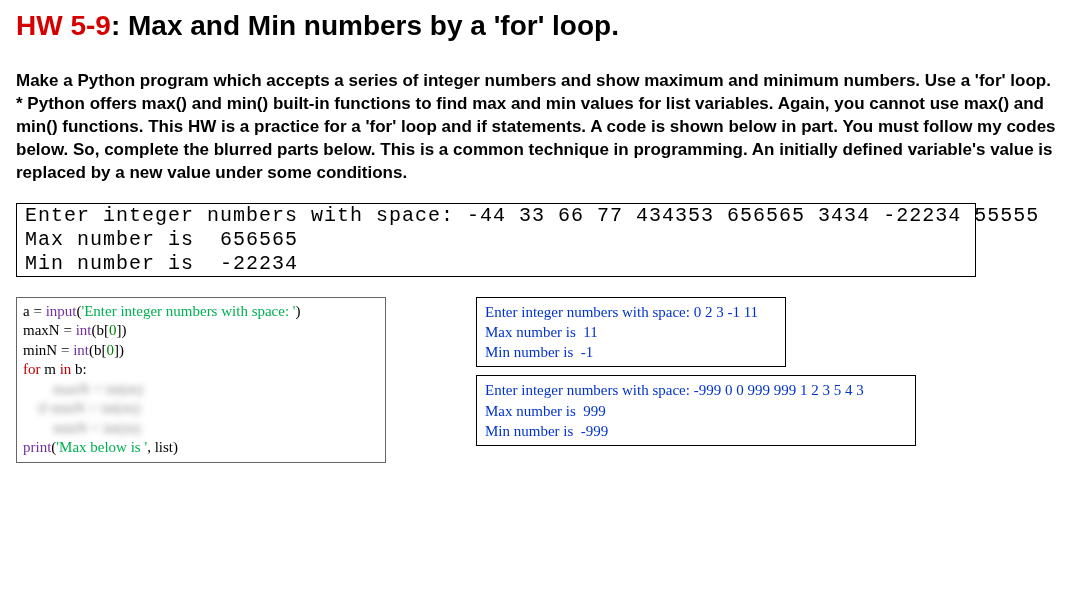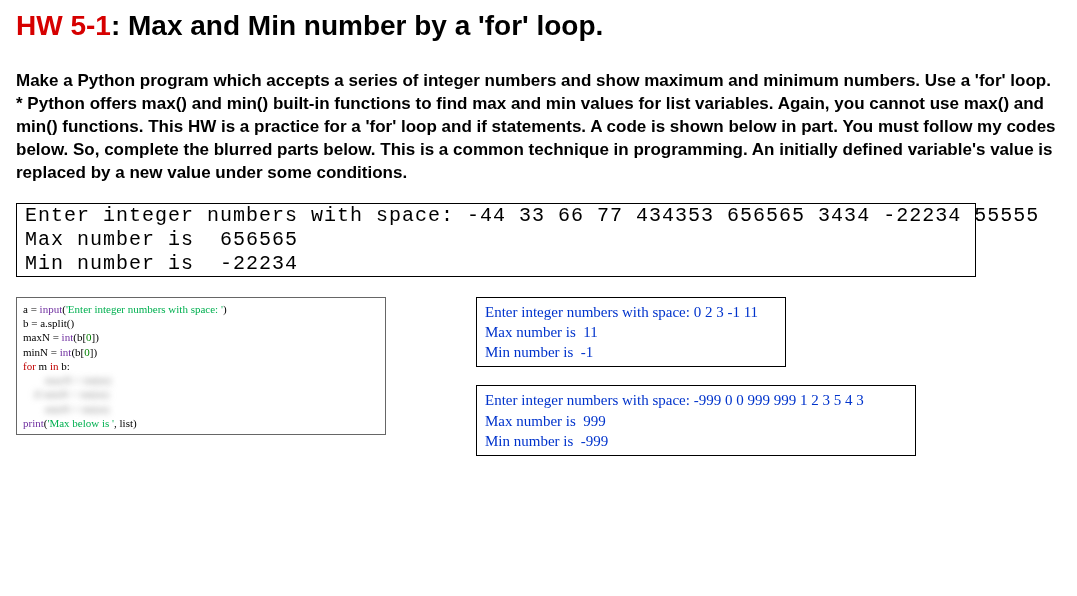--- a/index.html
+++ b/index.html
@@ -46,72 +46,71 @@
     }
     .lower {
       display: flex;
       gap: 90px;
       align-items: flex-start;
     }
     .code-box {
       border: 1px solid #666;
       padding: 4px 8px 4px 6px;
       font-family: "Times New Roman", serif;
-      font-size: 11px;
+      font-size: 15px;
       line-height: 1.3;
       width: 370px;
     }
     .code-line {
       white-space: pre;
     }
     .tk-var { color: #000; }
     .tk-fn { color: #7030a0; }
     .tk-str { color: #00b050; }
     .tk-kw { color: #c00000; }
     .tk-num { color: #008000; }
     .blur {
       display: inline-block;
       filter: blur(3px);
       color: #888;
     }
     .right-col {
       display: flex;
       flex-direction: column;
-      gap: 18px;
+      gap: 8px;
     }
     .output-small {
       border: 1px solid #000;
       padding: 4px 8px;
       font-family: "Times New Roman", serif;
       font-size: 15px;
       color: #0033cc;
       white-space: pre;
       line-height: 1.35;
     }
     .ex1 { width: 310px; }
     .ex2 { width: 440px; }
   </style>
 </head>
 <body>
 
 <div class="heading">
-  <span class="hw-num">HW 5-1</span><span>: </span><span class="hw-title">Max and Min number by a 'for' loop.</span>
+  <span class="hw-num">HW 5-9</span><span>: </span><span class="hw-title">Max and Min numbers by a 'for' loop.</span>
 </div>
 
 <div class="intro">Make a Python program which accepts a series of integer numbers and show maximum and minimum numbers. Use a 'for' loop.
 * Python offers max() and min() built-in functions to find max and min values for list variables. Again, you cannot use max() and min() functions. This HW is a practice for a 'for' loop and if statements. A code is shown below in part. You must follow my codes below. So, complete the blurred parts below. This is a common technique in programming. An initially defined variable's value is replaced by a new value under some conditions.</div>
 
 <div class="output-main">Enter integer numbers with space: -44 33 66 77 434353 656565 3434 -22234 55555
 Max number is  656565
 Min number is  -22234</div>
 
 <div class="lower">
   <div class="code-box">
     <div class="code-line"><span class="tk-var">a = </span><span class="tk-fn">input</span><span class="tk-var">(</span><span class="tk-str">'Enter integer numbers with space: '</span><span class="tk-var">)</span></div>
-    <div class="code-line tk-var">b = a.split()</div>
     <div class="code-line"><span class="tk-var">maxN = </span><span class="tk-fn">int</span><span class="tk-var">(b[</span><span class="tk-num">0</span><span class="tk-var">])</span></div>
     <div class="code-line"><span class="tk-var">minN = </span><span class="tk-fn">int</span><span class="tk-var">(b[</span><span class="tk-num">0</span><span class="tk-var">])</span></div>
     <div class="code-line"><span class="tk-kw">for</span><span class="tk-var"> m </span><span class="tk-kw">in</span><span class="tk-var"> b:</span></div>
     <div class="code-line"><span class="blur">        maxN = int(m)</span></div>
     <div class="code-line"><span class="blur">    if minN &gt; int(m):</span></div>
     <div class="code-line"><span class="blur">        minN = int(m)</span></div>
     <div class="code-line"><span class="tk-fn">print</span><span class="tk-var">(</span><span class="tk-str">'Max below is '</span><span class="tk-var">, list)</span></div>
   </div>
 
   <div class="right-col">

